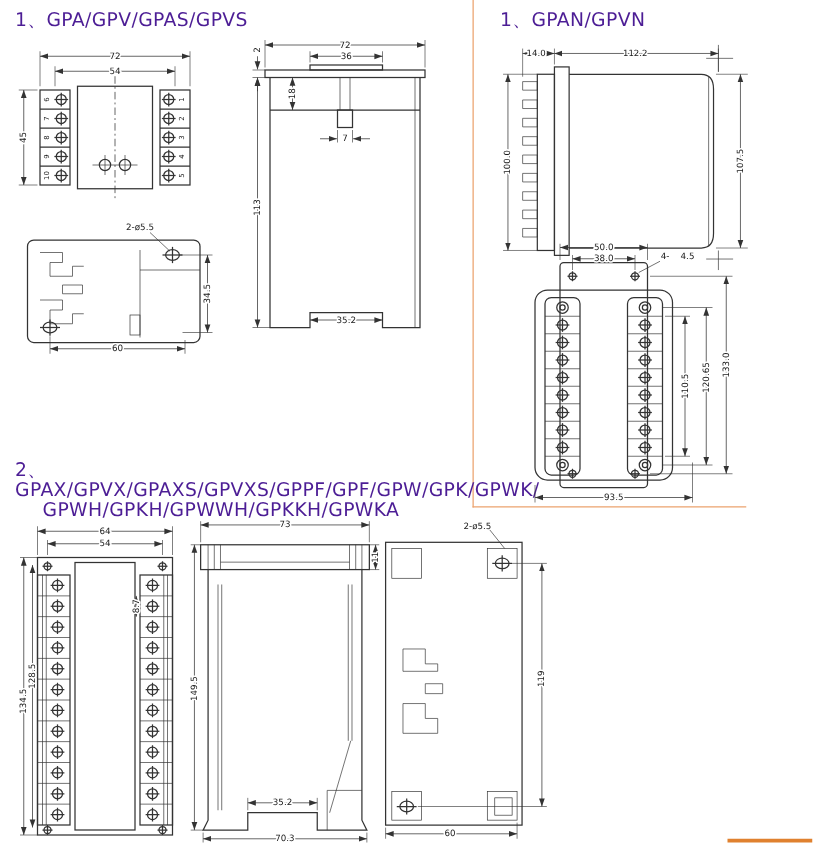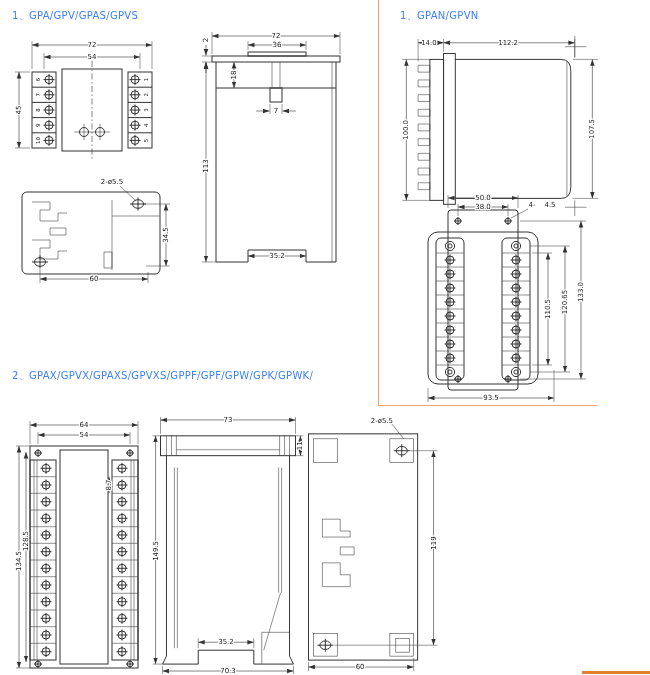--- a/index.html
+++ b/index.html
@@ -1,18 +1,18 @@
 <!DOCTYPE html>
 <html><head>
 <meta charset="utf-8">
 <style>
   *{margin:0;padding:0;box-sizing:border-box}
   html,body{width:650px;height:675px;background:#fff;overflow:hidden;position:relative;
     font-family:"DejaVu Sans",sans-serif}
-  .h{position:absolute;color:#3b82f6;font-size:10px;letter-spacing:.3px;line-height:16px}
+  .h{position:absolute;color:#4c1d95;font-size:15px;letter-spacing:.3px;line-height:16px}
   svg.dr{position:absolute;overflow:visible}
   .ln{stroke:#333;stroke-width:1;fill:none}
   .thin{stroke:#333;stroke-width:.55;fill:none}
   .el{stroke:#333;stroke-width:.5;fill:none}
   .dl{stroke:#333;stroke-width:.6;fill:none;marker-start:url(#arr);marker-end:url(#arr)}
   .dle{stroke:#333;stroke-width:.6;fill:none;marker-end:url(#arr)}
   .dash{stroke:#333;stroke-width:.6;fill:none;stroke-dasharray:6 2.5 1.5 2.5}
   text{font-family:"DejaVu Sans",sans-serif;font-size:7px;fill:#1a1a1a;text-anchor:middle;
     dominant-baseline:central;paint-order:stroke;stroke:#fff;stroke-width:2.5px;stroke-linejoin:round}
   text.tn{font-size:5.5px;stroke-width:1.5px}
@@ -50,20 +50,21 @@
   </defs>
 </svg>
 
 <div class="frame3"></div>
 <div class="footrule"></div>
 
 <div class="h" style="left:12px;top:8px">1、GPA/GPV/GPAS/GPVS</div>
 <div class="h" style="left:400px;top:8px">1、GPAN/GPVN</div>
 <div class="h" style="left:12px;top:368px;width:390px">
   <div>2、GPAX/GPVX/GPAXS/GPVXS/GPPF/GPF/GPW/GPK/GPWK/</div>
+  <div style="padding-left:22px">GPWH/GPKH/GPWWH/GPKKH/GPWKA</div>
 </div>
 
 <svg class="dr" style="left:10px;top:36px" width="150" height="140" viewBox="0 0 150 140">
   <g>
     <line class="el" x1="22" y1="33" x2="22" y2="5"></line>
       <line class="el" x1="142" y1="33" x2="142" y2="5"></line>
     <line class="dl" x1="22" y1="9" x2="142" y2="9"></line>
     <line class="el" x1="34" y1="33" x2="34" y2="17"></line>
       <line class="el" x1="130" y1="33" x2="130" y2="17"></line>
     <line class="dl" x1="34" y1="21" x2="130" y2="21"></line>

